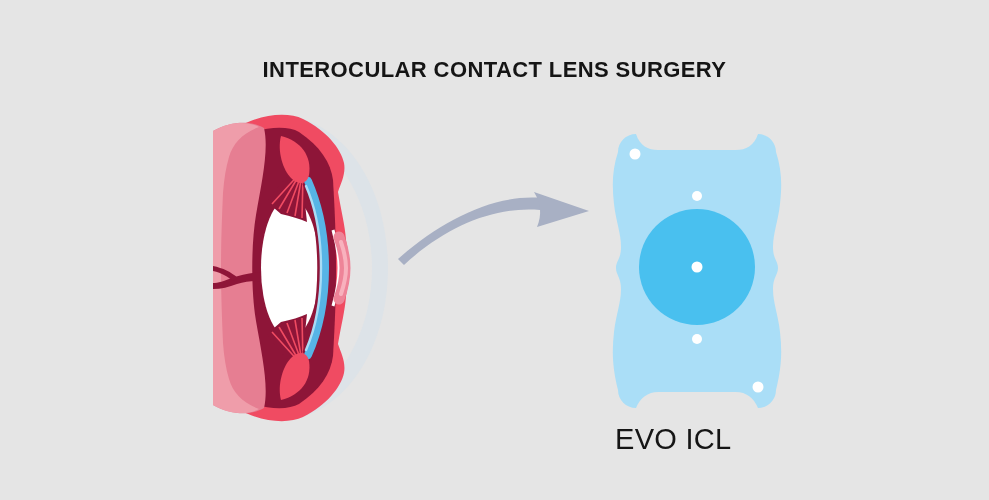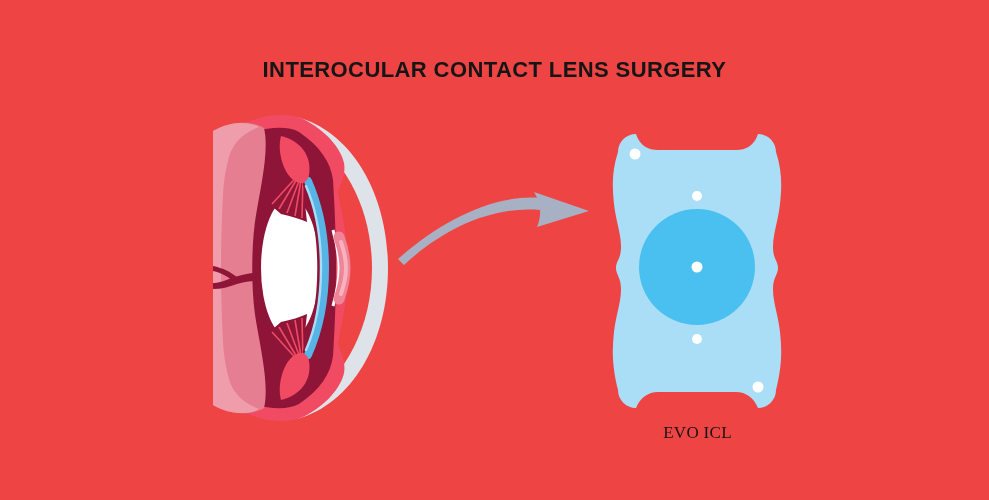--- a/index.html
+++ b/index.html
@@ -13,30 +13,30 @@
     --color-icl_strip_light:#a9dcf5;
     --color-pupil_pale:#ee8498;
     --color-pupil_pale_light:#f8b1bd;
     --color-arrow:#a8b0c4;
     --color-icl_body:#aadef7;
     --color-icl_optic:#49c0ef;
     --color-white:#ffffff;
   }
   html,body{margin:0;padding:0;background:#fff;}
   .canvas{
-    position:relative;width:989px;height:500px;background:#ef4444;overflow:hidden;
+    position:relative;width:989px;height:500px;background:#e5e5e5;overflow:hidden;
     font-family:"Liberation Sans", sans-serif;
   }
   .title{
     position:absolute;left:0;right:0;top:57px;text-align:center;
     font-size:22px;font-weight:bold;letter-spacing:0.4px;color:var(--color-text);
   }
   .lens-label{
-    position:absolute;left:615px;width:165px;top:423px;text-align:center;
-    font-size:17px;font-weight:500;letter-spacing:0.3px;color:var(--color-text);font-family:Liberation Serif, serif;
+    position:absolute;left:615px;width:165px;top:423px;
+    font-size:29px;font-weight:500;letter-spacing:0.3px;color:var(--color-text);
   }
   svg{position:absolute;left:0;top:0;}
   .gray{fill:var(--color-cornea_gray);}
   .red{fill:var(--color-red);}
   .maroon{fill:var(--color-maroon);}
   .pink{fill:var(--color-pink);}
   .pinklight{fill:var(--color-pink_light);}
   .white{fill:var(--color-white);}
   .fanline{stroke:var(--color-red);stroke-width:1.6;fill:none;}
   .maroon-arc{stroke:var(--color-maroon);stroke-width:3.5;fill:none;}

